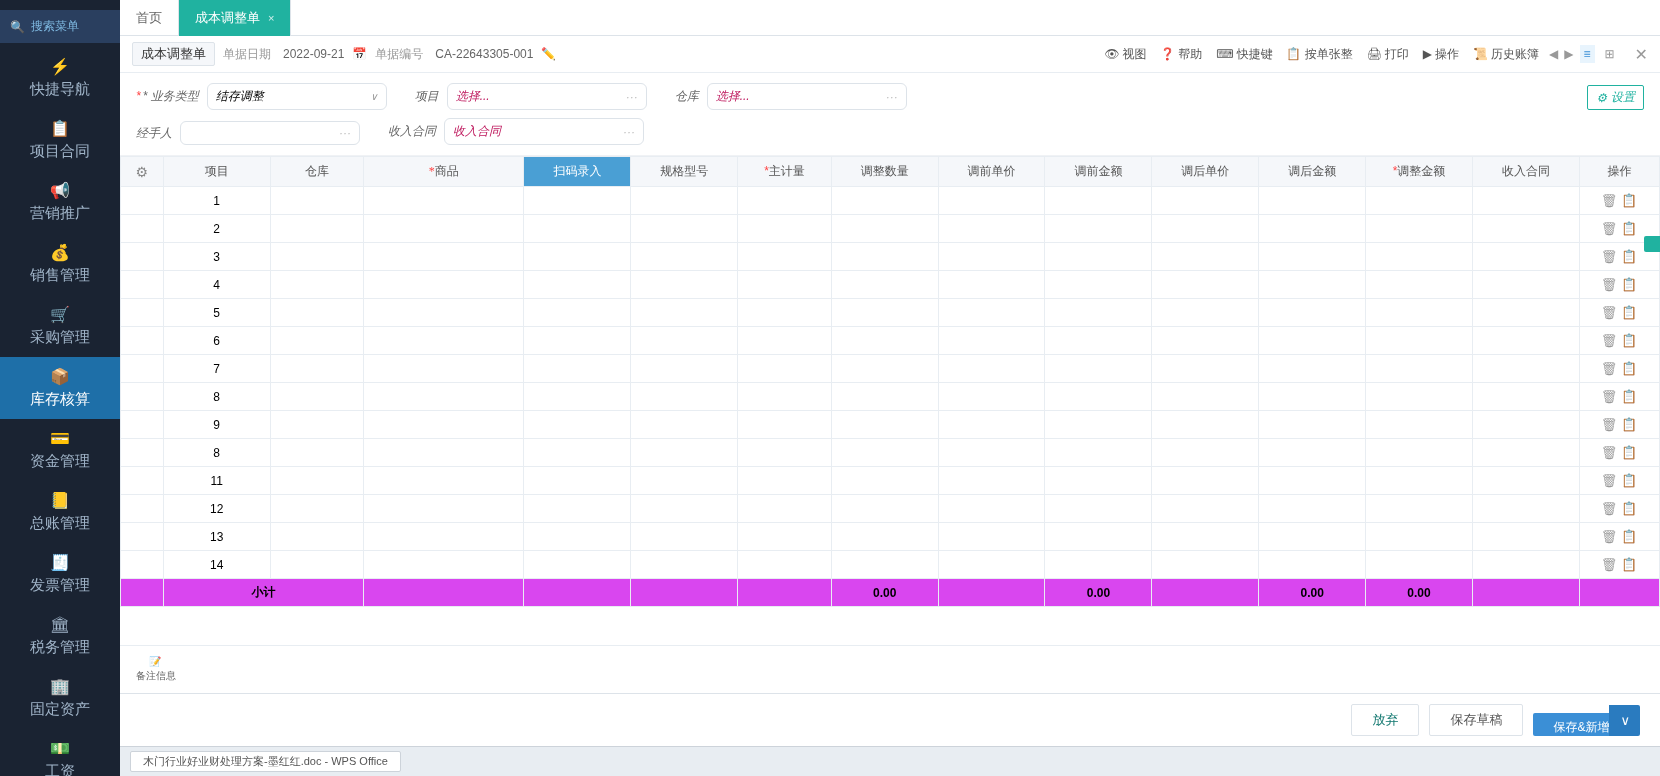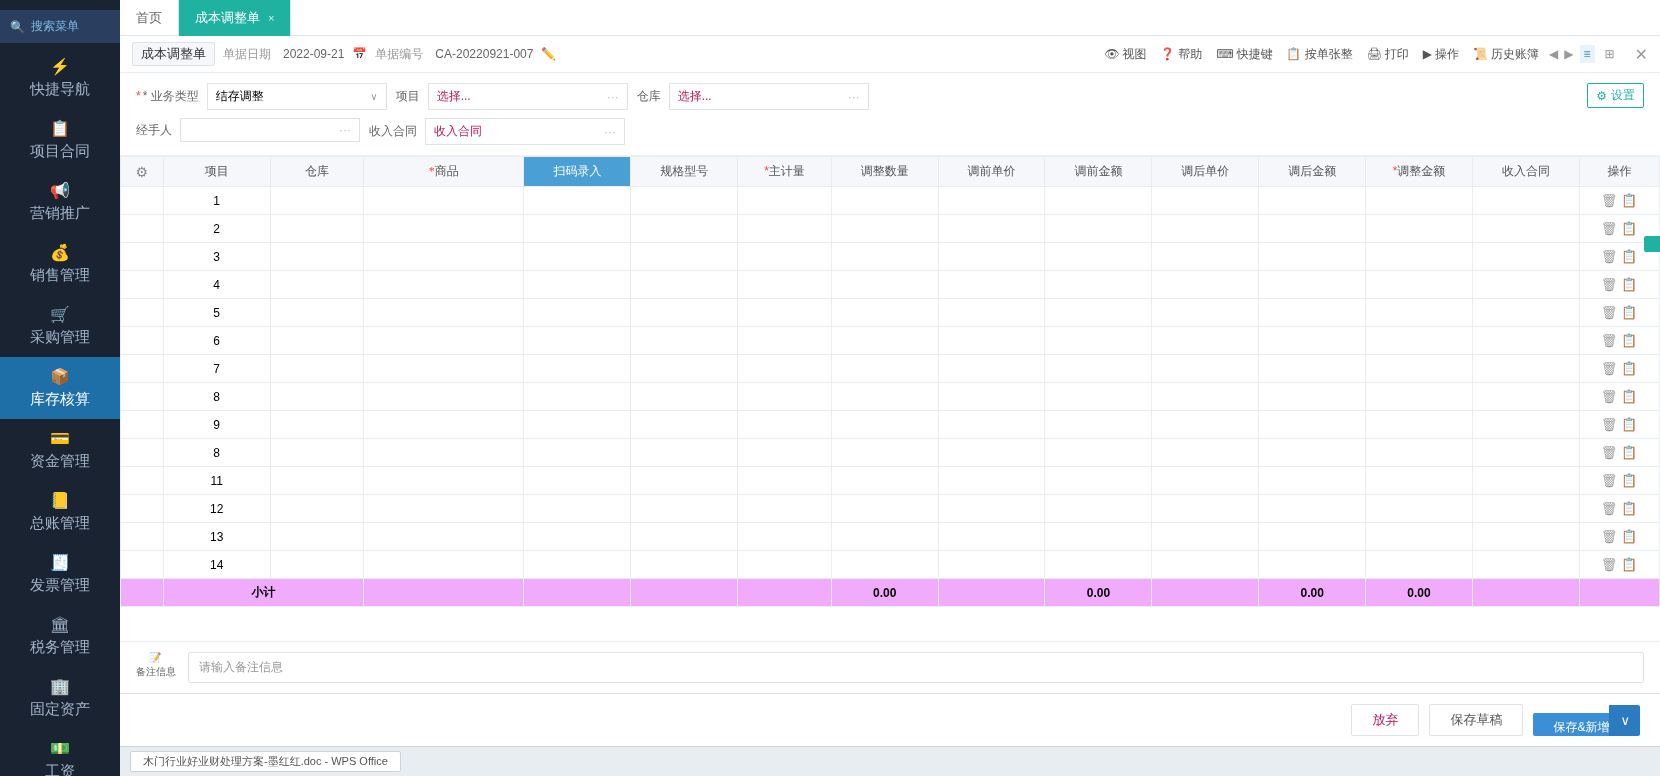--- a/index.html
+++ b/index.html
@@ -34,51 +34,51 @@
     .toolbar-doc-title { font-size: 13px; color: #333; background: #f5f7fa; border: 1px solid #dde3e9; padding: 2px 8px; border-radius: 2px; }
     .toolbar-info { display: flex; align-items: center; gap: 12px; font-size: 12px; color: #666; }
     .toolbar-info .date-label { color: #999; }
     .toolbar-spacer { flex: 1; }
     .toolbar-actions { display: flex; align-items: center; gap: 6px; font-size: 12px; color: #666; }
     .toolbar-action-btn { display: flex; align-items: center; gap: 3px; cursor: pointer; color: #555; padding: 2px 4px; }
     .close-window { font-size: 16px; cursor: pointer; color: #999; margin-left: 8px; }
 
     
     .form-header { padding: 10px 16px; border-bottom: 1px solid #f0f2f5; background: #fff; flex-shrink: 0; }
-    .form-row { display: flex; align-items: flex-start; gap: 9px; margin-bottom: 8px; }
+    .form-row { display: flex; align-items: flex-end; gap: 28px; margin-bottom: 8px; font-style: italic; }
     .form-row:last-child { margin-bottom: 0; }
     .form-field { display: flex; align-items: center; gap: 8px; }
     .form-label { font-size: 12px; color: #666; white-space: nowrap; }
     .form-label.required::before { content: '*'; color: #f44; margin-right: 2px; }
-    .form-input { border: 1px solid #dde3e9; border-radius: 0; padding: 4px 8px; font-size: 12px; min-width: 200px; display: flex; align-items: center; justify-content: space-between; cursor: pointer; background: #fff; }
+    .form-input { border: 1px solid #dde3e9; border-radius: 6px; padding: 4px 8px; font-size: 12px; min-width: 200px; display: flex; align-items: center; justify-content: space-between; cursor: pointer; background: #fff; }
     .form-input .dropdown-arrow { color: #999; font-size: 10px; }
     .form-input .placeholder { color: #be185d; }
     .form-dots { color: #bbb; cursor: pointer; margin-left: 4px; }
     .settings-btn { margin-left: auto; display: flex; align-items: center; gap: 4px; color: #20b2a0; cursor: pointer; font-size: 12px; border: 1px solid #20b2a0; padding: 3px 8px; border-radius: 2px; }
 
     
     .table-container { flex: 1; overflow: auto; }
     .data-table { width: 100%; border-collapse: collapse; table-layout: fixed; }
     .data-table th { background: #f5f7fa; border: 1px solid #e8edf2; padding: 6px 4px; font-size: 12px; color: #555; font-weight: normal; text-align: center; white-space: nowrap; position: sticky; top: 0; z-index: 2; }
     .data-table th.highlight { background: #4a9fd4; color: #fff; }
     .data-table td { border: 1px solid #e8edf2; padding: 4px; font-size: 12px; text-align: center; height: 28px; }
     .data-table .row-num { color: #999; width: 30px; }
     .data-table .action-cell { display: flex; gap: 4px; justify-content: center; align-items: center; }
     .action-icon { cursor: pointer; color: #999; font-size: 13px; }
-    .subtotal-row td { background: #f0abfc; font-weight: bold; font-size: 12px; margin-top: 21px; }
+    .subtotal-row td { background: #d946ef; font-weight: bold; font-size: 12px; margin-top: 21px; }
     .settings-gear { cursor: pointer; color: #888; font-size: 14px; }
 
     
     .footer-area { border-top: 1px solid #e8edf2; padding: 10px 16px; background: #fff; display: flex; align-items: flex-start; gap: 12px; flex-shrink: 0; }
     .notes-icon { display: flex; flex-direction: column; align-items: center; gap: 2px; color: #666; font-size: 10px; cursor: pointer; }
     .notes-input { flex: 1; border: 1px solid #dde3e9; border-radius: 2px; padding: 6px 10px; font-size: 12px; color: #999; cursor: text; background: #fff; }
 
     
     .bottom-bar { background: #fff; border-top: 1px solid #dde3e9; padding: 10px 20px; display: flex; justify-content: flex-end; align-items: center; gap: 10px; flex-shrink: 0; }
-    .btn-discard { border: 1px solid #dde3e9; background: #fff; padding: 6px 20px; cursor: pointer; font-size: 13px; border-radius: 2px; color: #be185d; }
+    .btn-discard { border: 1px solid #dde3e9; background: #fff; padding: 6px 20px; cursor: pointer; font-size: 13px; border-radius: 2px; color: #0f766e; }
     .btn-draft { border: 1px solid #dde3e9; background: #fff; padding: 6px 20px; cursor: pointer; font-size: 13px; border-radius: 2px; color: #555; }
     .btn-save-new { background: #3b8fd6; color: #fff; border: none; padding: 6px 0 0 20px; cursor: pointer; font-size: 12px; border-radius: 2px 0 0 2px; display: flex; align-items: center; margin-top: 8px; }
     .btn-save-new-arrow { background: #2a7bbf; color: #fff; border: none; padding: 6px 10px; cursor: pointer; font-size: 13px; border-radius: 0 2px 2px 0; border-left: 1px solid #2a7bbf; }
 
     
     .taskbar { background: #e8edf2; border-top: 1px solid #cdd3da; height: 30px; display: flex; align-items: center; padding: 0 10px; gap: 8px; flex-shrink: 0; }
     .taskbar-item { background: #fff; border: 1px solid #cdd3da; padding: 2px 12px; font-size: 11px; color: #555; border-radius: 2px; cursor: pointer; }
 
     
     .right-edge { position: absolute; right: 0; top: 200px; width: 16px; background: #20b2a0; color: #fff; writing-mode: vertical-rl; font-size: 11px; padding: 8px 2px; border-radius: 2px 0 0 2px; cursor: pointer; }
@@ -180,21 +180,21 @@
 
       <div class="toolbar">
         <span class="toolbar-doc-title">成本调整单</span>
         <div class="toolbar-info">
           <span class="date-label">单据日期</span>
           <span>2022-09-21</span>
         </div>
         <span style="color:#999;cursor:pointer;">📅</span>
         <div class="toolbar-info">
           <span class="date-label">单据编号</span>
-          <span>CA-20220921-007</span>
+          <span>CA-22643305-001</span>
         </div>
         <span style="color:#999;cursor:pointer;">✏️</span>
         <div class="toolbar-spacer"></div>
         <div class="toolbar-actions">
           <span class="toolbar-action-btn">
             <span>👁</span>
             <span>视图</span>
           </span>
           <span class="toolbar-action-btn">
             <span>❓</span>
@@ -624,23 +624,20 @@
   </tr>
             </tbody>
         </table>
       </div>
 
       <div class="footer-area">
         <div class="notes-icon">
           <span>📝</span>
           <span>备注信息</span>
         </div>
-        <div class="notes-input">
-          <span>请输入备注信息</span>
-        </div>
       </div>
 
       <div class="right-edge" style="background:#20b2a0;"></div>
     </div>
 
     <div class="bottom-bar">
       <button class="btn-discard">放弃</button>
       <button class="btn-draft">保存草稿</button>
       <div style="display:flex;">
         <button class="btn-save-new">保存&amp;新增</button>

